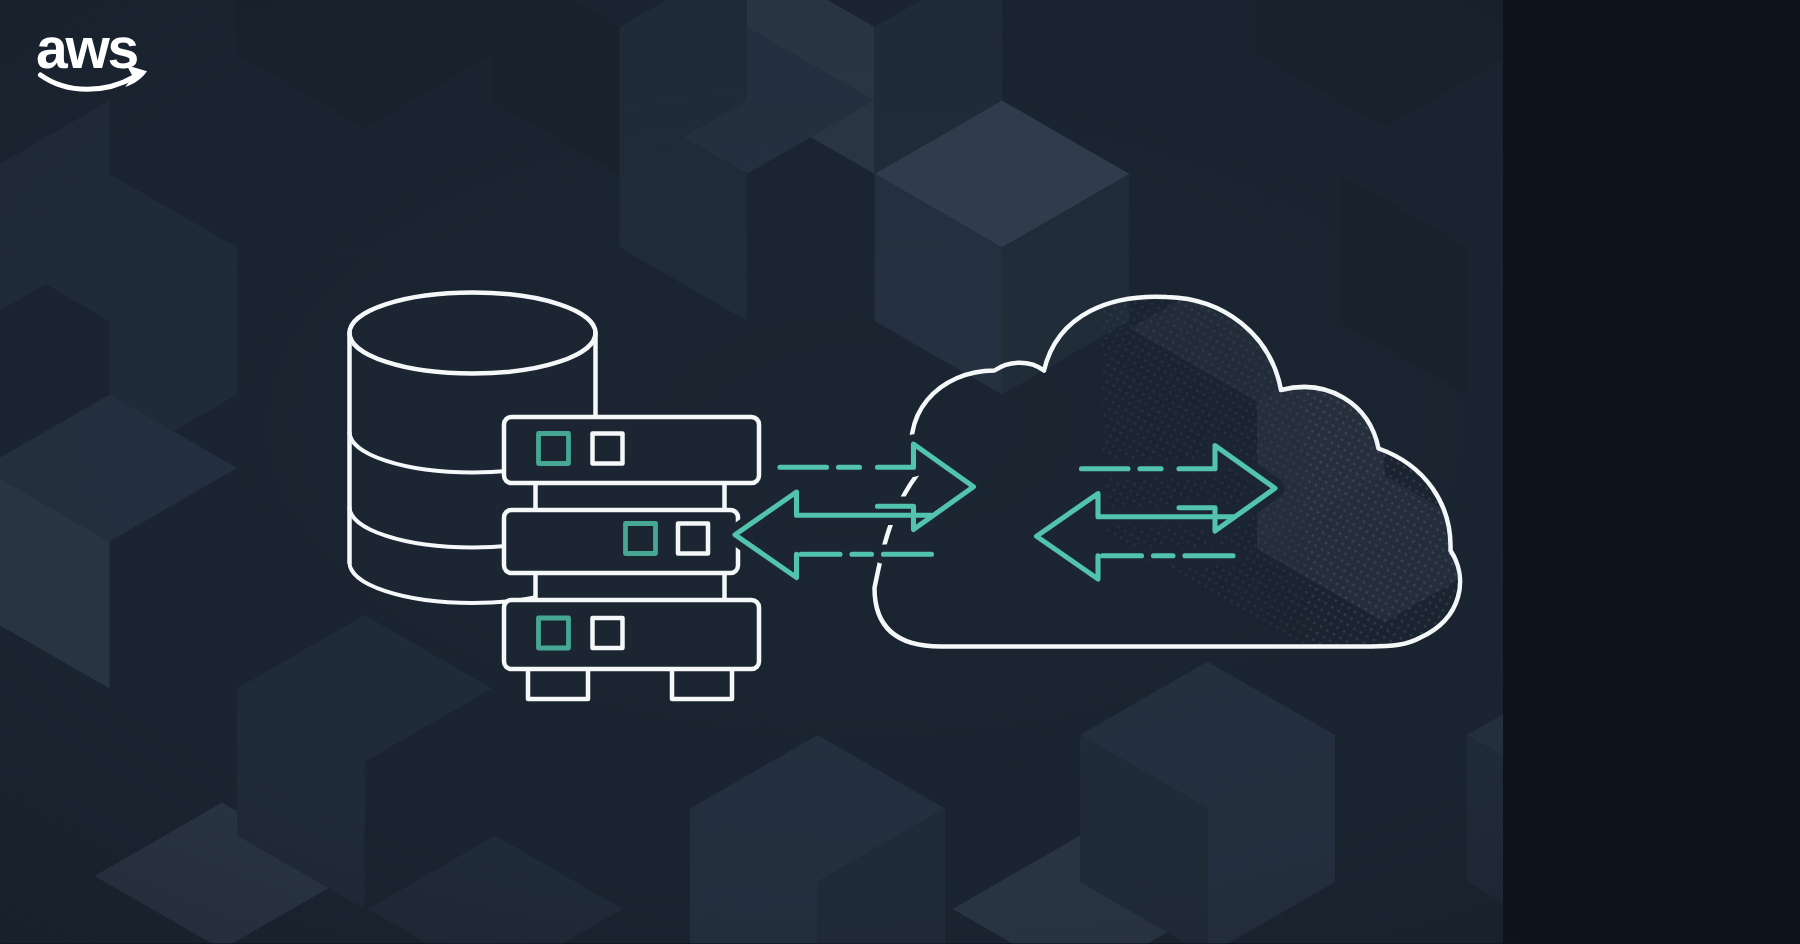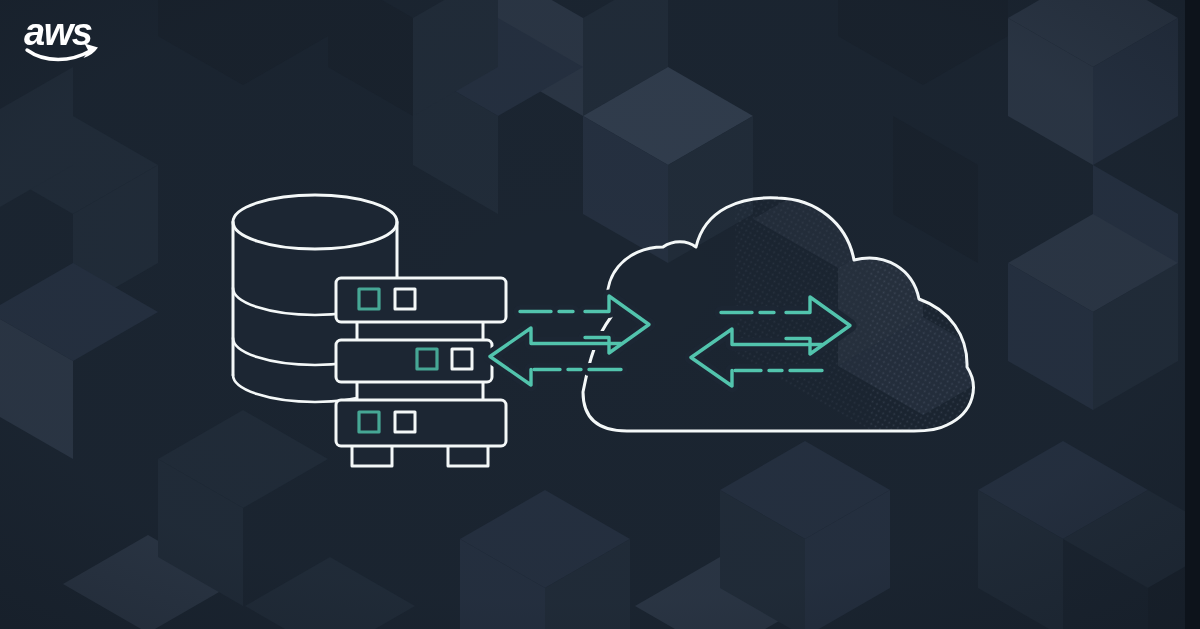--- a/index.html
+++ b/index.html
@@ -10,21 +10,21 @@
     --cube-light:#2B3645;
     --cube-mid:#253040;
     --cube-soft:#212C39;
     --cube-dark:#19222D;
     --line-white:#F4F8F8;
     --logo-white:#FFFFFF;
     --teal-bright:#52C4AD;
     --teal-dim:#46A795;
   }
   html,body{margin:0;padding:0;background:#0d131b;}
-  .canvas{position:relative;width:1185px;height:629px;overflow:hidden;background:var(--background);font-style:italic;}
+  .canvas{position:relative;width:1002px;height:629px;overflow:hidden;background:var(--background);}
   svg{display:block;}
   .cube-bright{fill:var(--cube-bright);}
   .cube-light{fill:var(--cube-light);}
   .cube-mid{fill:var(--cube-mid);}
   .cube-soft{fill:var(--cube-soft);}
   .cube-dark{fill:var(--cube-dark);}
   .wline{stroke:var(--line-white);fill:none;stroke-width:3;stroke-linejoin:round;stroke-linecap:round;}
   .wthin{stroke:var(--line-white);fill:none;stroke-width:2.6;stroke-linecap:round;}
   .bgfill{fill:var(--background-fill);}
   .nofill{fill:none;}

